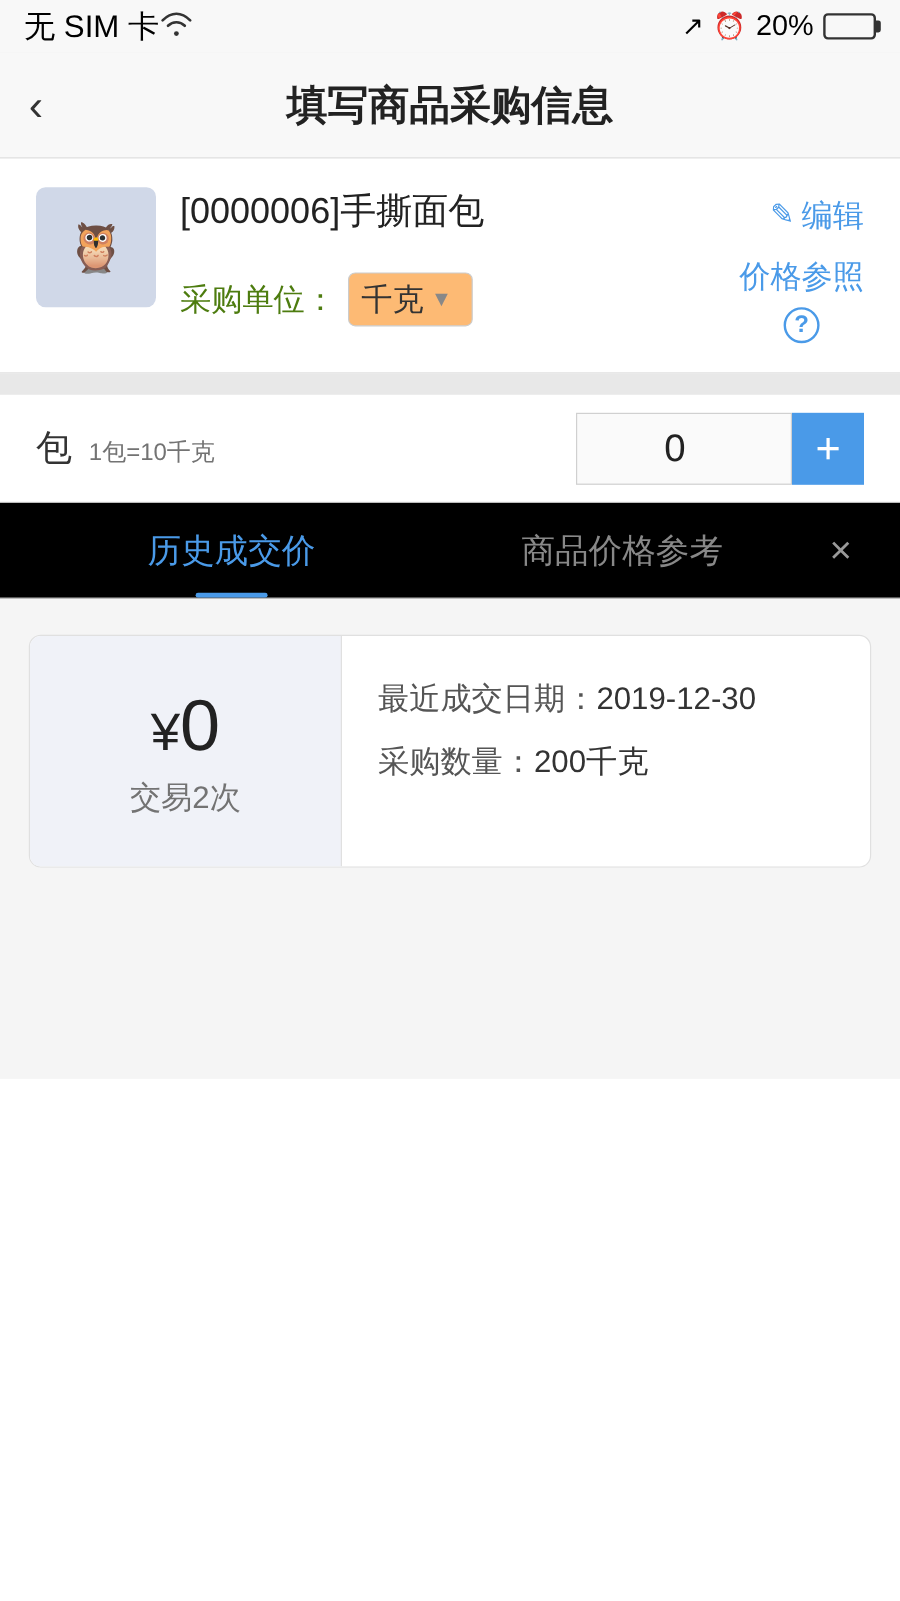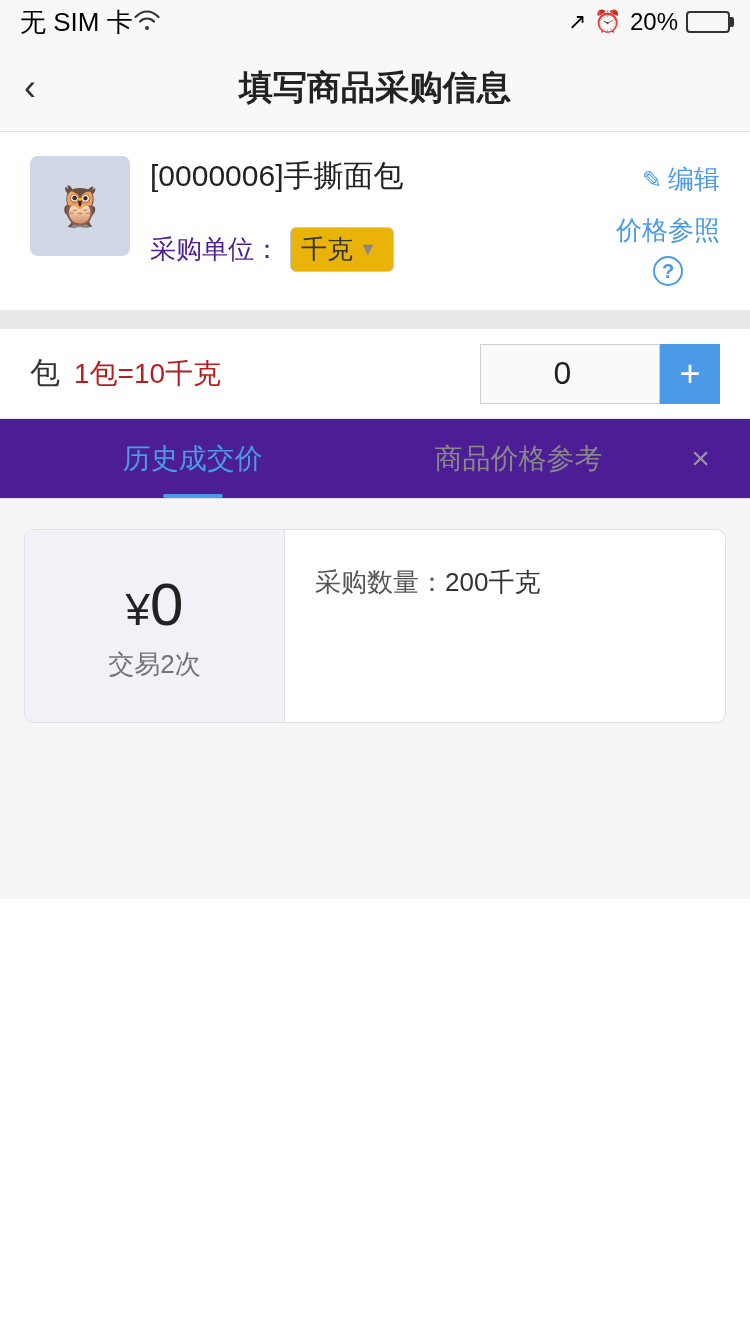--- a/index.html
+++ b/index.html
@@ -144,30 +144,30 @@
     .edit-icon {
       font-size: 24px;
     }
     .unit-row {
       display: flex;
       align-items: center;
       justify-content: space-between;
     }
     .unit-label {
       font-size: 26px;
-      color: #4c1d95;
+      color: #4d7c0f;
       margin-right: 10px;
     }
     .unit-select {
       border: 1px solid #ccc;
       border-radius: 6px;
       padding: 4px 16px 4px 10px;
       font-size: 26px;
       color: #333;
-      background: #eab308;
+      background: #fdba74;
       display: inline-flex;
       align-items: center;
       gap: 6px;
       position: relative;
     }
     .unit-select::after {
       content: '▼';
       font-size: 18px;
       color: #888;
     }
@@ -214,22 +214,22 @@
       display: flex;
       align-items: baseline;
       gap: 14px;
     }
     .qty-unit {
       font-size: 30px;
       color: #333;
       font-weight: 500;
     }
     .qty-conversion {
-      font-size: 28px;
-      color: #b91c1c;
+      font-size: 20px;
+      color: #737373;
     }
     .qty-input-group {
       display: flex;
       align-items: center;
       gap: 0;
     }
     .qty-input {
       width: 180px;
       height: 60px;
       border: 1px solid #d0d0d0;
@@ -248,21 +248,21 @@
       align-items: center;
       justify-content: center;
       cursor: pointer;
       font-size: 36px;
       color: #fff;
       font-weight: 300;
     }
 
     
     .tab-section {
-      background: #4c1d95;
+      background: #000000;
       display: flex;
       align-items: center;
       border-bottom: 1px solid #e0e0e0;
       padding: 0 30px;
       height: 80px;
       position: relative;
     }
     .tab-item {
       flex: 1;
       text-align: center;
@@ -443,19 +443,22 @@
 
   <div class="price-card">
     <div class="price-left">
       <div class="price-amount">
         <span class="yen">¥</span><span>0</span>
       </div>
       <div class="price-trades">交易2次</div>
     </div>
     <div class="price-right">
       <div class="price-detail-row">
+        <span class="price-detail-label">最近成交日期：</span><span>2019-12-30</span>
+      </div>
+      <div class="price-detail-row">
         <span class="price-detail-label">采购数量：</span><span>200千克</span>
       </div>
     </div>
   </div>
 </div>
 
 <div class="bottom-area"></div>
 
 </body></html>

